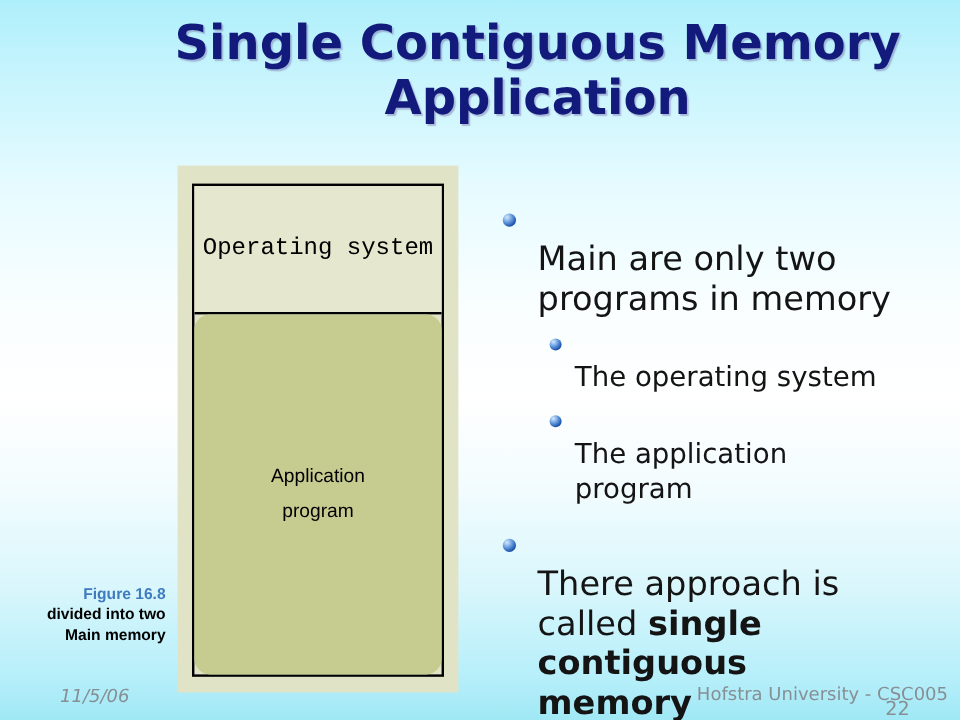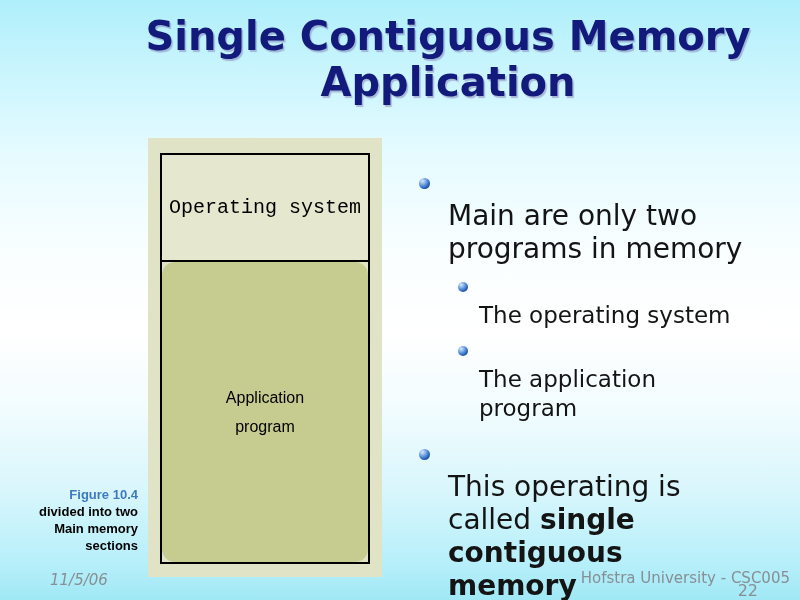--- a/index.html
+++ b/index.html
@@ -89,45 +89,44 @@
         <span>Operating system</span>
       </div>
       <div class="app-section">
         <span>Application
 program</span>
       </div>
     </div>
   </div>
 
   <div class="caption">
-    <div class="caption-label">Figure 10.4</div>
+    <div class="caption-label">Figure 16.8</div>
     <div>divided into two</div>
     <div>Main memory</div>
-    <div>sections</div>
   </div>
 
   <div class="content">
 
     <div class="bullet-item">
       <span class="sphere main"></span><span>Main are only two
 programs in memory</span>
     </div>
 
     <div class="sub-list">
       <div class="sub-item">
         <span class="sphere sub"></span><span>The operating system</span>
       </div>
       <div class="sub-item">
         <span class="sphere sub"></span><span>The application
 program</span>
       </div>
     </div>
 
     <div class="bullet-item second">
-      <span class="sphere main"></span><span>This operating is
+      <span class="sphere main"></span><span>There approach is
 called </span><span class="bold-run">single
 contiguous
 memory
 management</span>
     </div>
 
   </div>
 
   <div class="footer-date">11/5/06</div>
   <div class="footer-center">Hofstra University - CSC005</div>

